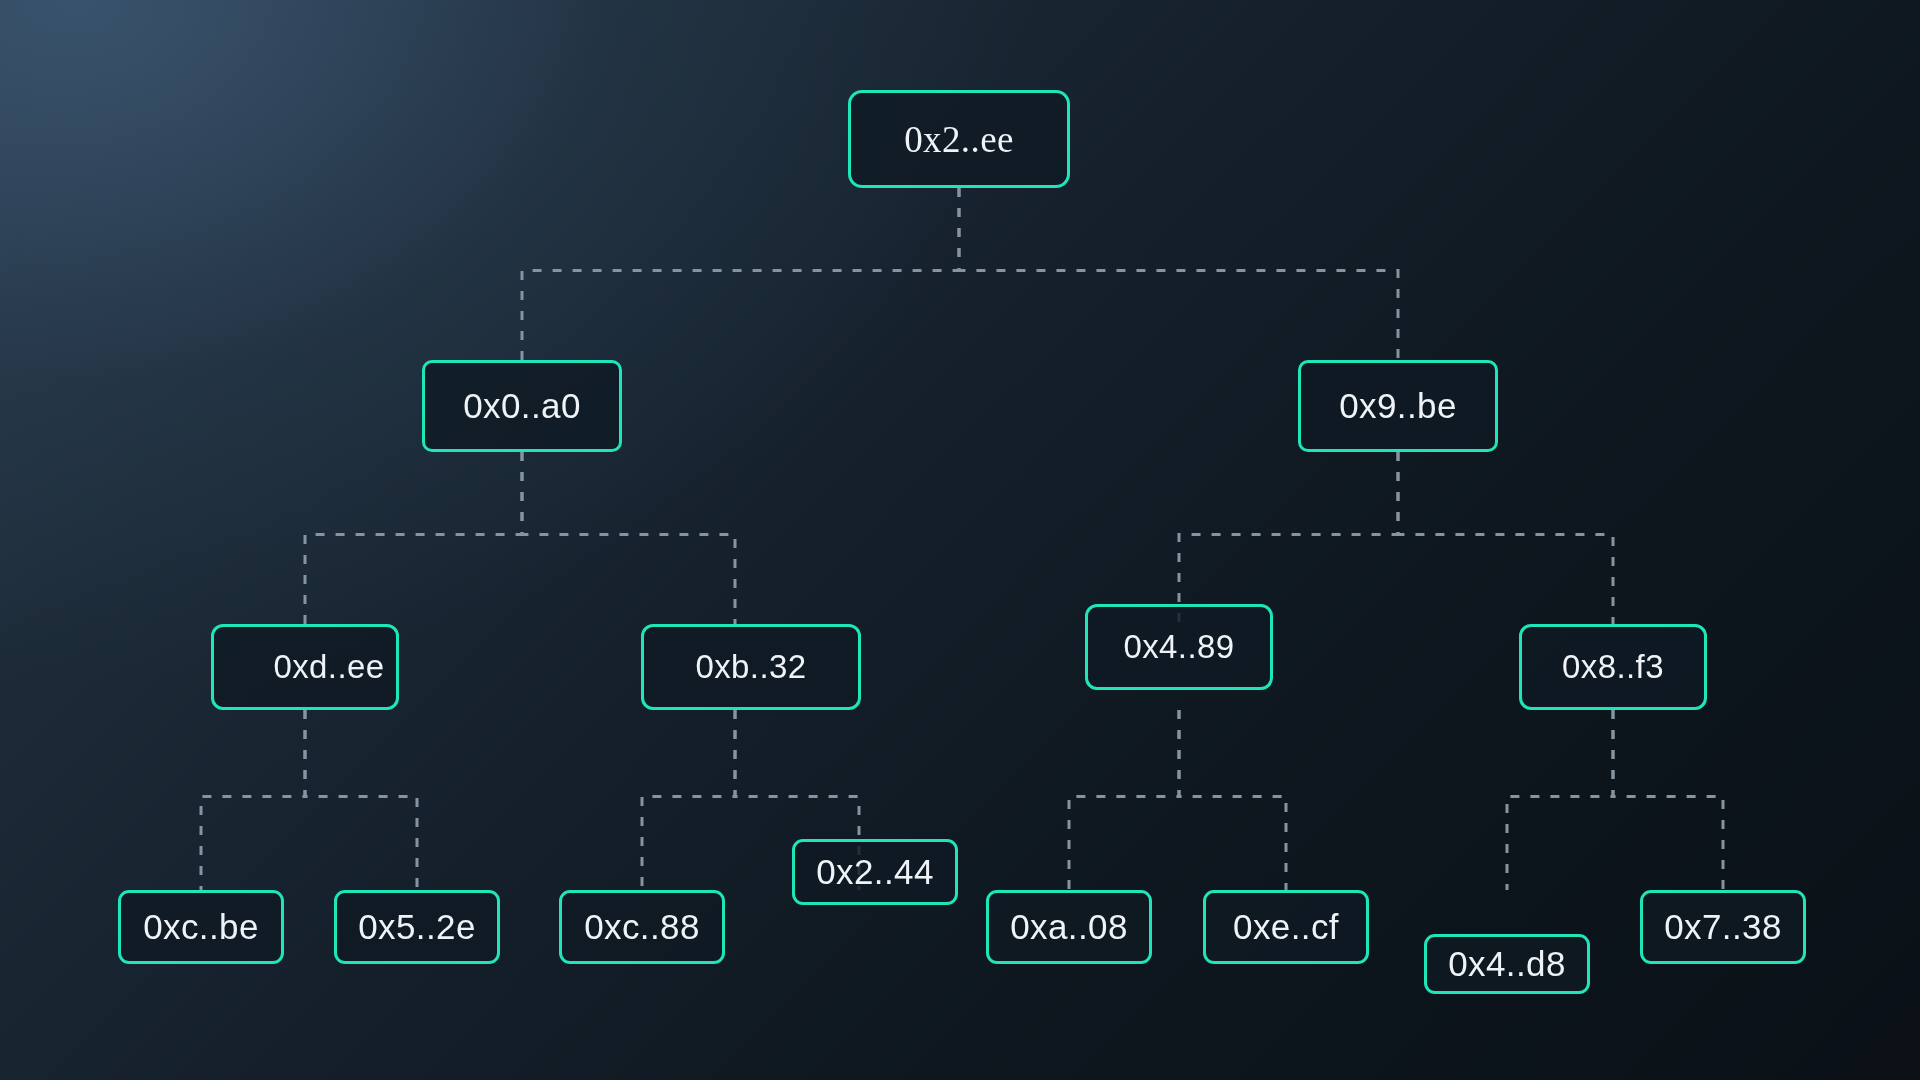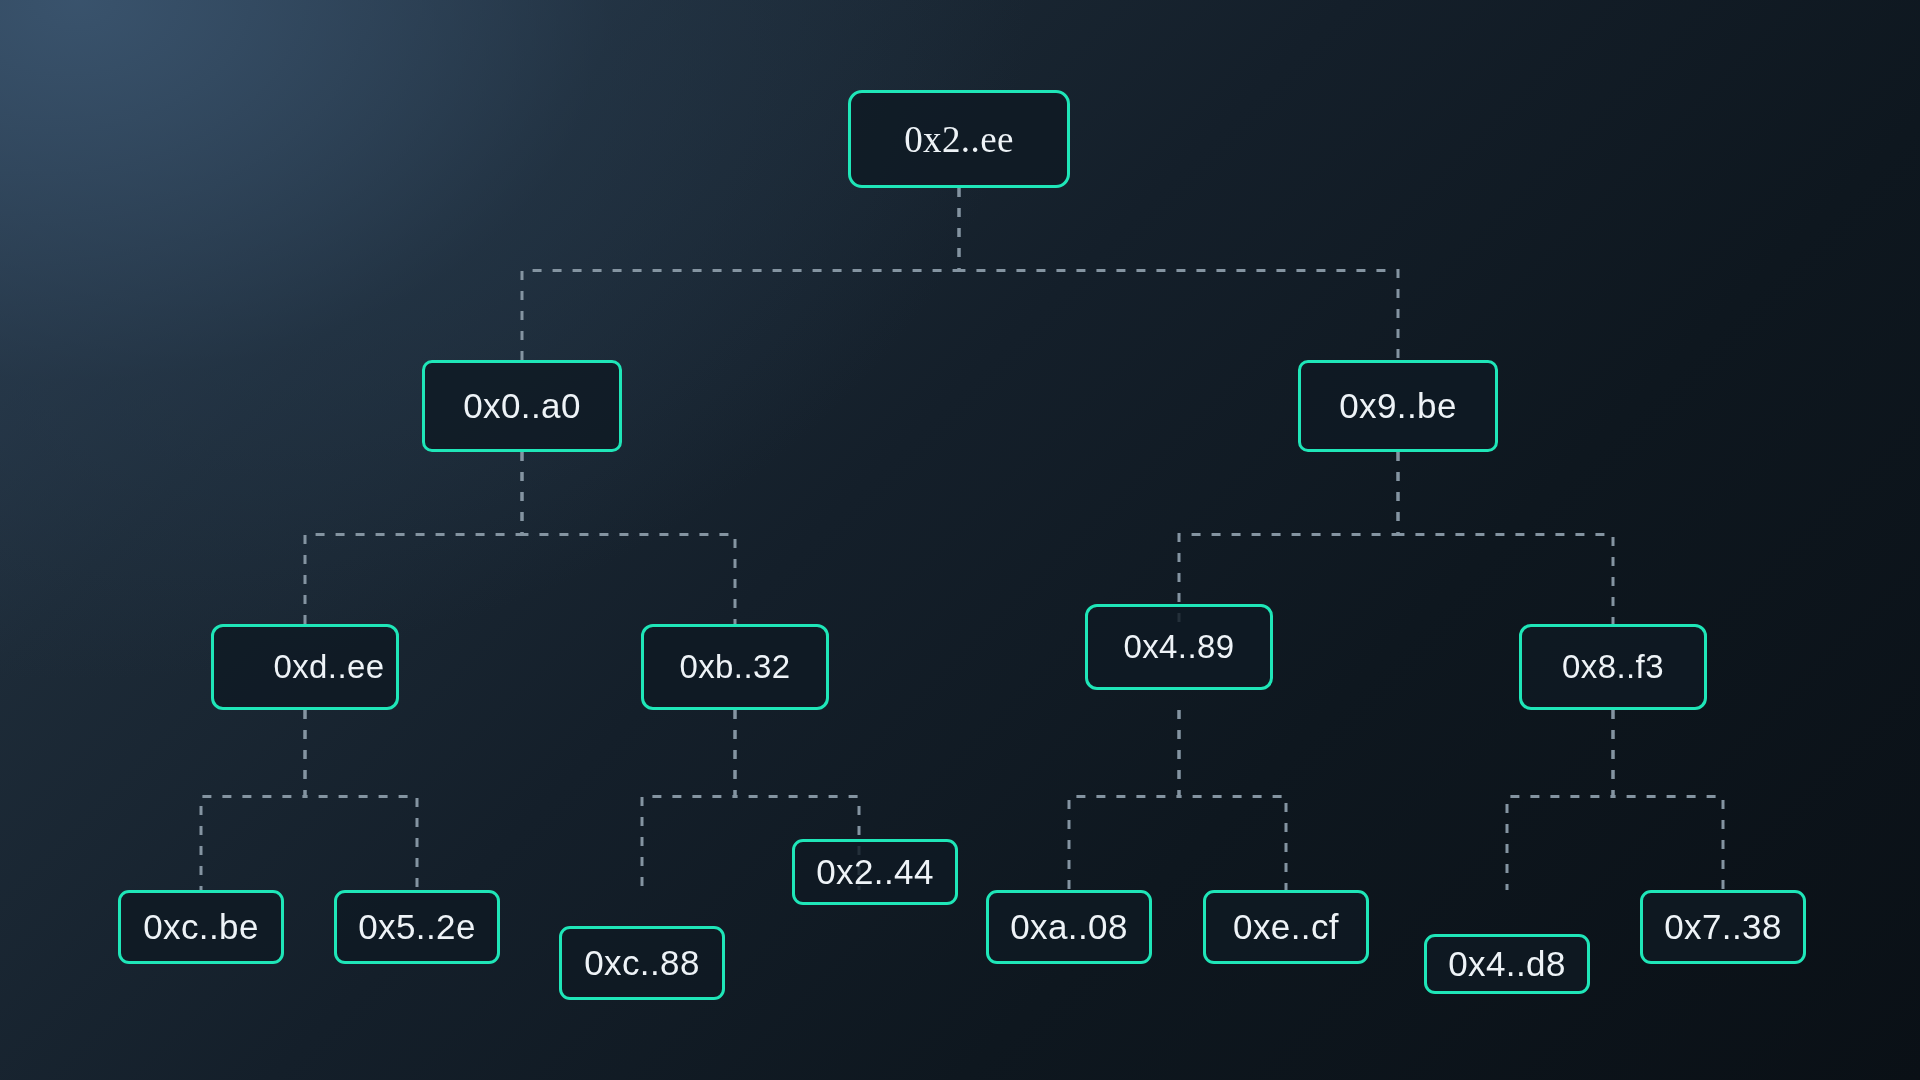--- a/index.html
+++ b/index.html
@@ -74,36 +74,36 @@
       </div>
       <div class="node lvl1" style="left: 422px; top: 360px; width: 200px; height: 92px; border-color: rgb(31, 230, 184);">
         <span class="node-label">0x0..a0</span>
       </div>
       <div class="node lvl1" style="left: 1298px; top: 360px; width: 200px; height: 92px; border-color: rgb(31, 230, 184);">
         <span class="node-label">0x9..be</span>
       </div>
       <div class="node lvl2" style="left: 211px; top: 624px; width: 188px; height: 86px; border-color: rgb(31, 230, 184); padding-left: 48px;">
         <span class="node-label">0xd..ee</span>
       </div>
-      <div class="node lvl2" style="left: 641px; top: 624px; width: 188px; height: 86px; border-color: rgb(31, 230, 184); align-items: center;">
+      <div class="node lvl2" style="left: 641px; top: 624px; width: 220px; height: 86px; border-color: rgb(31, 230, 184); align-items: center;">
         <span class="node-label">0xb..32</span>
       </div>
       <div class="node lvl2" style="left: 1085px; top: 604px; width: 188px; height: 86px; border-color: rgb(31, 230, 184);">
         <span class="node-label">0x4..89</span>
       </div>
       <div class="node lvl2" style="left: 1519px; top: 624px; width: 188px; height: 86px; border-color: rgb(31, 230, 184);">
         <span class="node-label">0x8..f3</span>
       </div>
       <div class="node lvl3" style="left: 118px; top: 890px; width: 166px; height: 74px; border-color: rgb(31, 230, 184);">
         <span class="node-label">0xc..be</span>
       </div>
       <div class="node lvl3" style="left: 334px; top: 890px; width: 166px; height: 74px; border-color: rgb(31, 230, 184);">
         <span class="node-label">0x5..2e</span>
       </div>
-      <div class="node lvl3" style="left: 559px; top: 890px; width: 166px; height: 74px; border-color: rgb(31, 230, 184); margin-top: 36px;">
+      <div class="node lvl3" style="left: 559px; top: 890px; width: 166px; height: 74px; border-color: rgb(31, 230, 184);">
         <span class="node-label">0xc..88</span>
       </div>
       <div class="node lvl3" style="left: 776px; top: 839px; width: 166px; height: 66px; border-color: rgb(31, 230, 184); margin-left: 16px;">
         <span class="node-label">0x2..44</span>
       </div>
       <div class="node lvl3" style="left: 986px; top: 890px; width: 166px; height: 74px; border-color: rgb(31, 230, 184);">
         <span class="node-label">0xa..08</span>
       </div>
       <div class="node lvl3" style="left: 1203px; top: 890px; width: 166px; height: 74px; border-color: rgb(31, 230, 184);">
         <span class="node-label">0xe..cf</span>

